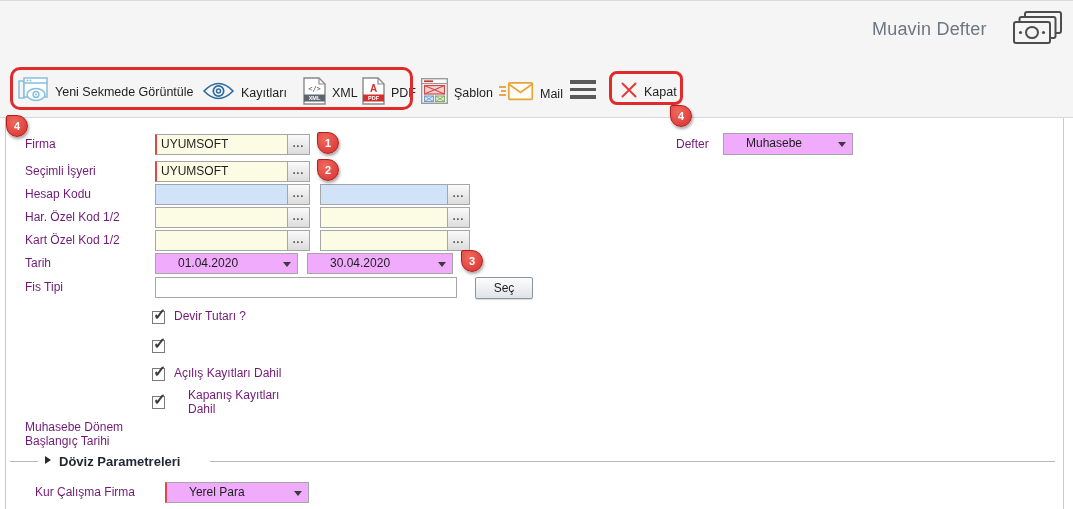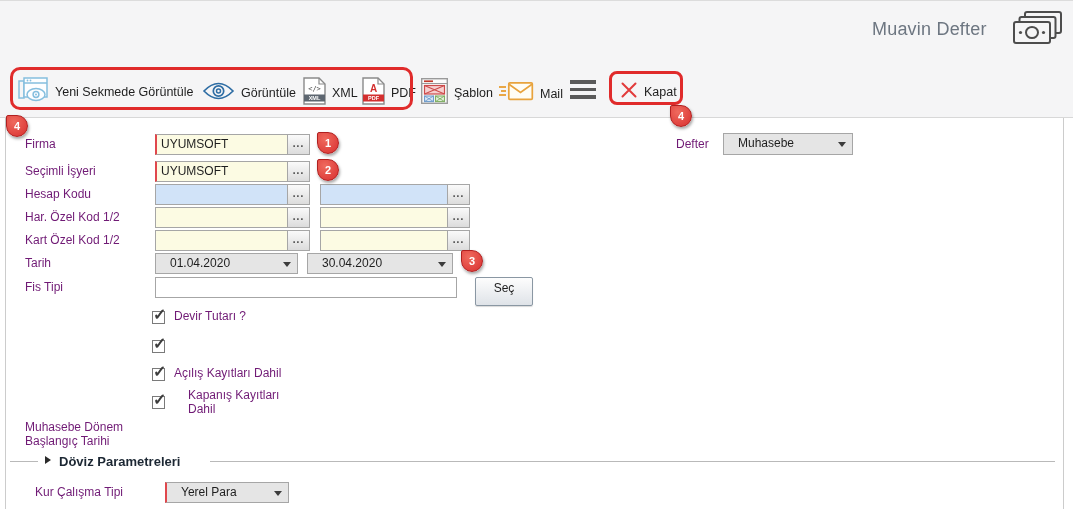--- a/index.html
+++ b/index.html
@@ -37,22 +37,22 @@
          font-size:12px; line-height:19px; padding:0 4px; color:#1e1e1e; white-space:nowrap; overflow:hidden; }
   .inp.yellow { background:#fcfbe3; }
   .inp.blue   { background:#d1e3f8; }
   .req { border-left:2px solid #e0474c !important; }
   .dots { position:absolute; right:0; top:0; width:22px; height:19px;
           background:linear-gradient(#fafafa,#dcdcdc); border-left:1px solid #a6a6a6;
           cursor:pointer; }
   .dots::after { content:"..."; position:absolute; left:0; right:0; top:-1px; text-align:center;
                  font-size:10px; font-weight:bold; color:#444; letter-spacing:1px; }
 
-  .combo { position:absolute; height:21px; border:1px solid #a6a6a6; background:#e5e5e5;
-           font-size:12px; line-height:19px; padding:0 14px; color:#1e1e1e; cursor:pointer; white-space:nowrap; }
+  .combo { position:absolute; height:21px; border:1px solid #a6a6a6; background:#f0abfc;
+           font-size:12px; line-height:19px; padding:0 22px; color:#1e1e1e; cursor:pointer; white-space:nowrap; }
   .combo::after { content:""; position:absolute; right:6px; top:8px;
                   border-left:4px solid transparent; border-right:4px solid transparent;
                   border-top:5px solid #3c3c3c; }
 
   .btn { position:absolute; background:linear-gradient(#fdfdfd,#dfe3e8); border:1px solid #8a97a3;
          border-radius:2px; font-size:12px; color:#1e1e1e; text-align:center;
          box-shadow:0 1px 1px rgba(0,0,0,.15); cursor:pointer; }
 
   .chk { position:absolute; width:13px; height:13px; border:1px solid #7a7a7a; background:#fff; cursor:pointer; }
   .chk::after { content:"\2713"; position:absolute; left:0px; top:-7px; font-size:16px;
@@ -100,21 +100,21 @@
     </div>
 
     <div class="tb-item" style="left:202px; top:79px;">
       <span>
         <svg width="33" height="22" viewBox="0 0 33 22">
           <path d="M2 11 Q16.5 -4 31 11 Q16.5 26 2 11 Z" fill="none" stroke="#2e6da4" stroke-width="1.7"></path>
           <circle cx="16.5" cy="11" r="5.2" fill="none" stroke="#2e6da4" stroke-width="1.7"></circle>
           <circle cx="16.5" cy="11" r="2" fill="none" stroke="#2e6da4" stroke-width="1.5"></circle>
         </svg>
       </span>
-      <span class="tb-label">Görüntüle</span>
+      <span class="tb-label">Kayıtları</span>
     </div>
 
     <div class="tb-item" style="left:303px; top:76px;">
       <span>
         <svg width="23" height="28" viewBox="0 0 23 28">
           <path d="M1 1 h15 l6 6 v20 h-21 z" fill="#fff" stroke="#8a8a8a" stroke-width="1.4"></path>
           <path d="M16 1 v6 h6" fill="none" stroke="#8a8a8a" stroke-width="1.2"></path>
           <text x="11.5" y="14" font-size="7" text-anchor="middle" fill="#4a4a4a" font-family="DejaVu Sans Mono, monospace">&lt;/&gt;</text>
           <rect x="1" y="17.5" width="21" height="7" fill="#5d6670"></rect>
           <text x="11.5" y="23" font-size="5.5" font-weight="bold" text-anchor="middle" fill="#ffffff">XML</text>
@@ -241,42 +241,42 @@
     <span>01.04.2020</span>
   </div>
   <div class="combo" style="left:307px; top:253px; width:146px;">
     <span>30.04.2020</span>
   </div>
 
   <div class="lbl" style="left:25px; top:281px;">Fis Tipi</div>
   <div class="inp" style="left:155px; top:277px; width:302px;">
     <span></span>
   </div>
-  <div class="btn" style="left:475px; top:277px; width:58px; height:29px; line-height:20px;">Seç</div>
+  <div class="btn" style="left:475px; top:277px; width:58px; height:22px; line-height:20px;">Seç</div>
 
   <span class="chk" style="left:152px; top:311px;"></span>
   <div class="lbl" style="left:174px; top:310px;">Devir Tutarı ?</div>
 
   <span class="chk" style="left:152px; top:340px;"></span>
 
   <span class="chk" style="left:152px; top:368px;"></span>
   <div class="lbl" style="left:174px; top:367px;">Açılış Kayıtları Dahil</div>
 
   <span class="chk" style="left:152px; top:396px;"></span>
   <div class="lbl" style="left:174px; top:389px; width:112px;margin-left:14px;">Kapanış Kayıtları Dahil</div>
 
   <div class="lbl" style="left:25px; top:421px; width:138px;">Muhasebe Dönem Başlangıç Tarihi</div>
 
   <div class="sep-line" style="left:10px; top:461px; width:28px;"></div>
   <div class="tri-right" style="left:45px; top:456px;"></div>
   <div class="section-title" style="left:59px; top:454px;">Döviz Parametreleri</div>
   <div class="sep-line" style="left:210px; top:461px; width:845px;"></div>
 
-  <div class="lbl" style="left:35px; top:486px;">Kur Çalışma Tipi</div>
-  <div class="combo req" style="left:165px; top:482px; width:124px;">
+  <div class="lbl" style="left:35px; top:486px;">Kur Çalışma Firma</div>
+  <div class="combo req" style="left:165px; top:482px; width:144px;">
     <span>Yerel Para</span>
   </div>
 
   <div class="lbl" style="left:676px; top:138px;">Defter</div>
   <div class="combo" style="left:723px; top:133px; width:130px; height:22px;">
     <span>Muhasebe</span>
   </div>
 
 </div>
 

